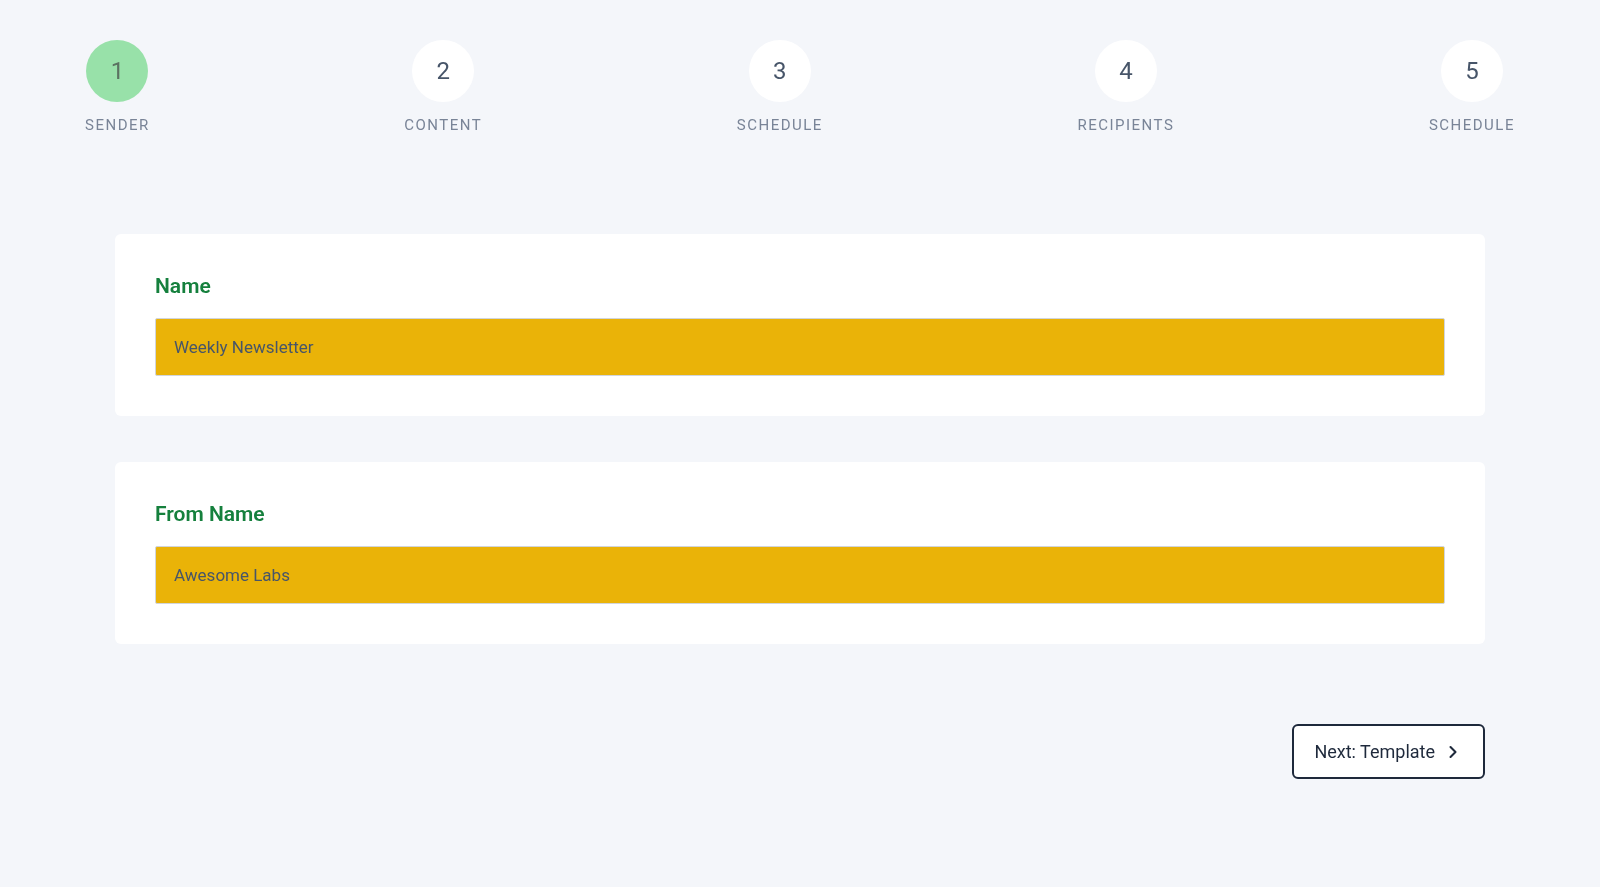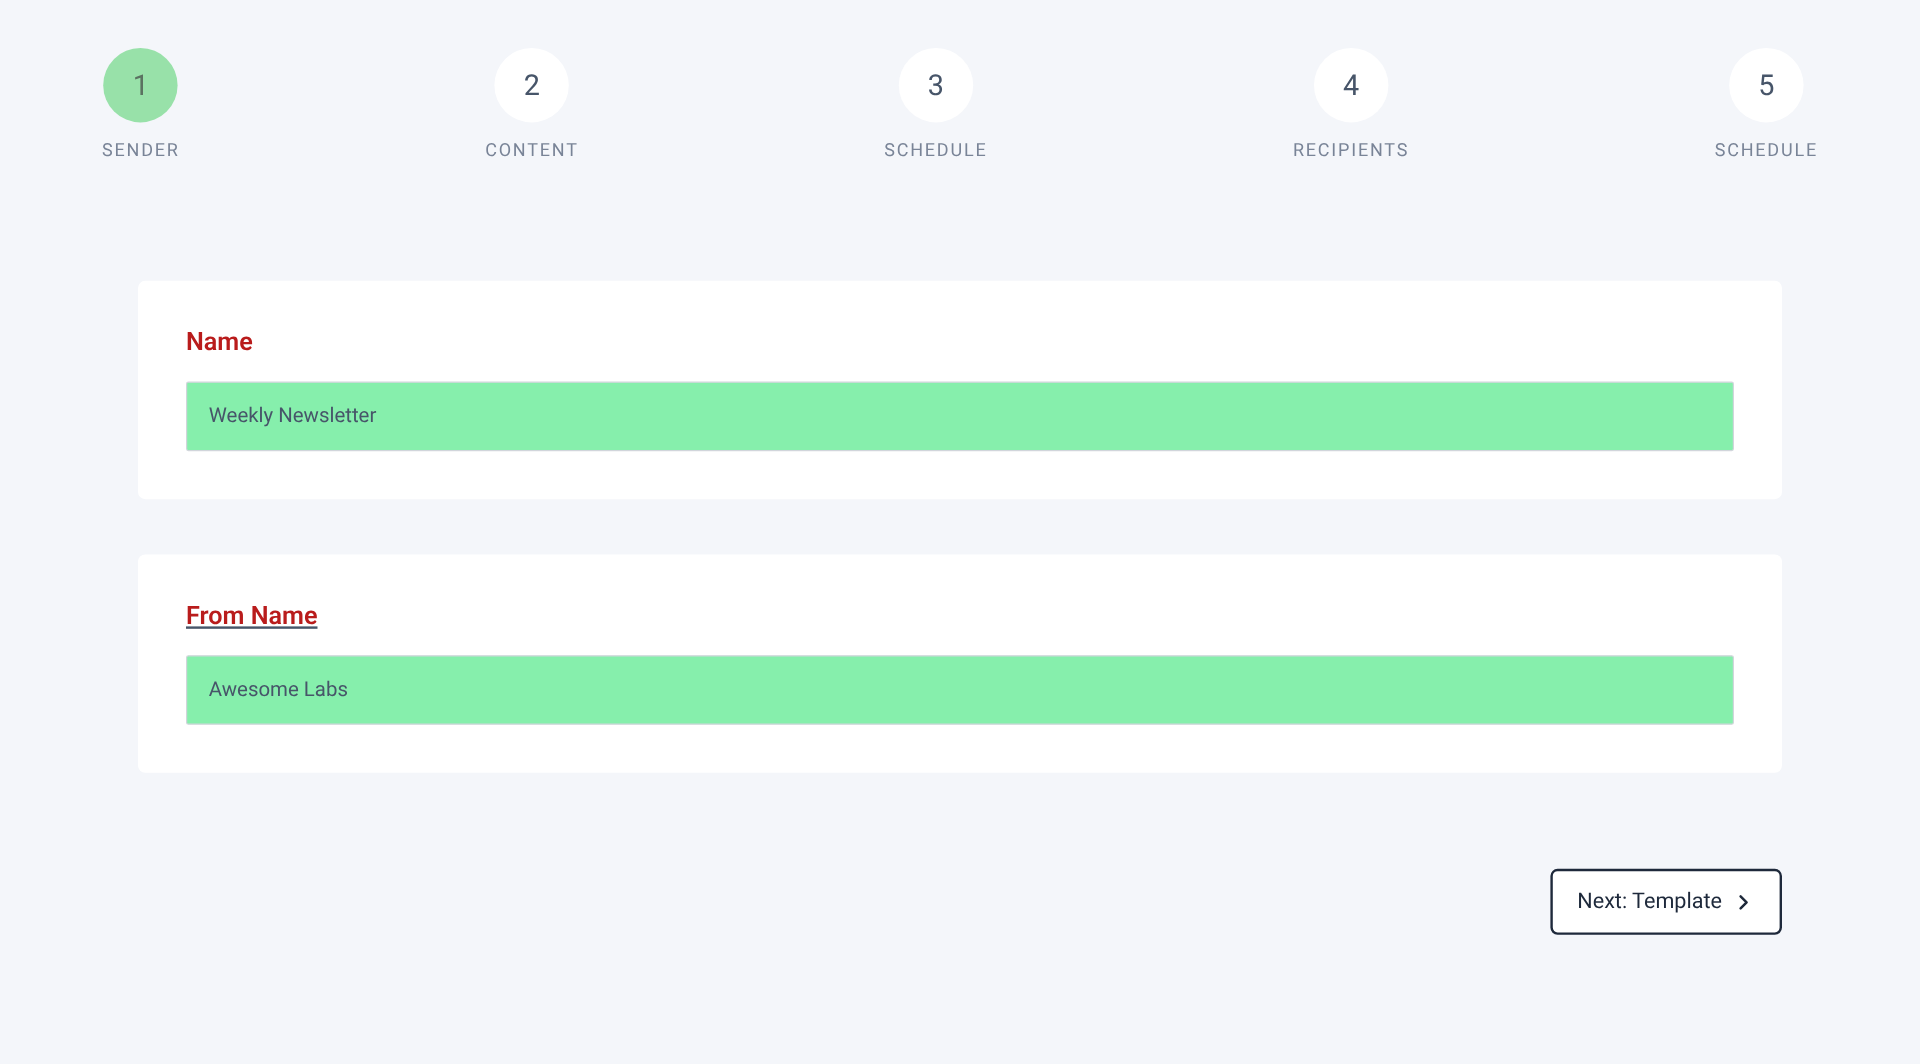--- a/index.html
+++ b/index.html
@@ -62,47 +62,46 @@
     .card {
       background-color: #ffffff;
       border-radius: 6px;
       padding: 40px;
       margin-bottom: 46px;
     }
     
     .card-row {
       display: flex;
       gap: 96px;
-      text-decoration: underline;
     }
     
     .card-half {
       flex: 1;
       background-color: #ffffff;
       border-radius: 6px;
       padding: 40px;
     }
     
     .field-label {
       font-size: 21px;
       font-weight: 600;
-      color: #b91c1c;
+      color: #15803d;
       margin-bottom: 20px;
       display: block;
     }
     
     .field-input {
       width: 100%;
       padding: 18px;
       font-size: 17px;
       border: 1px solid #d1d5db;
       border-radius: 2px;
       color: #475569;
       font-family: inherit;
-      background-color: #86efac;
+      background-color: #eab308;
     }
     
     .button-row {
       display: flex;
       justify-content: flex-end;
       padding: 0 60px;
       margin-top: 48px;
     }
     
     .next-button {

